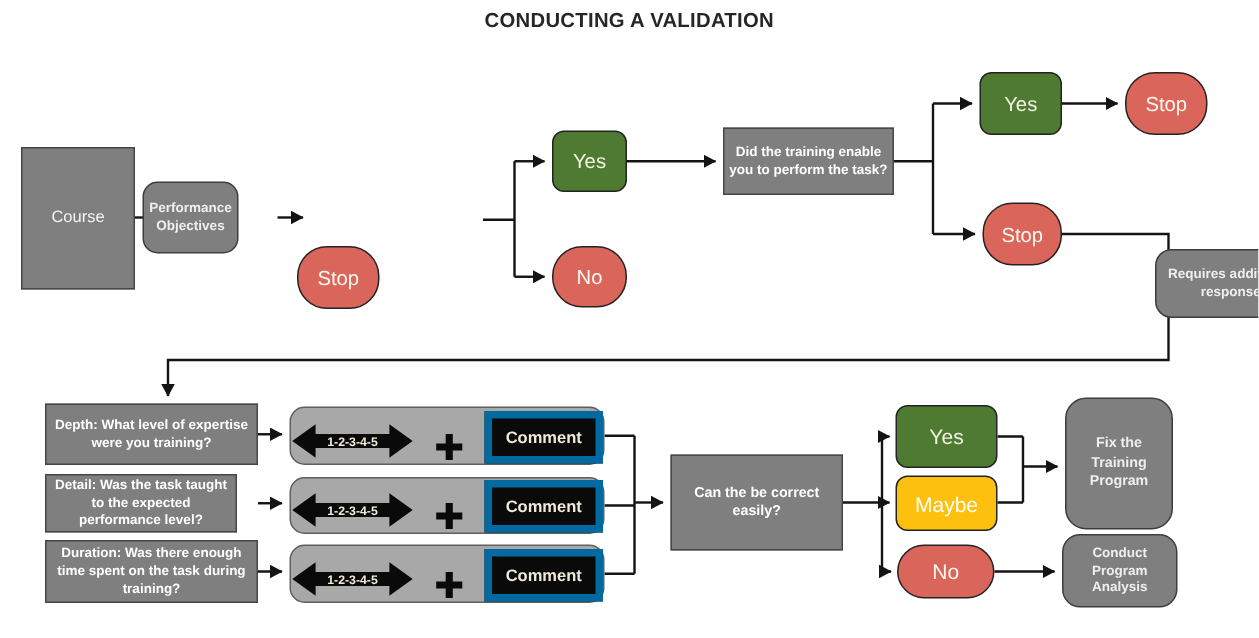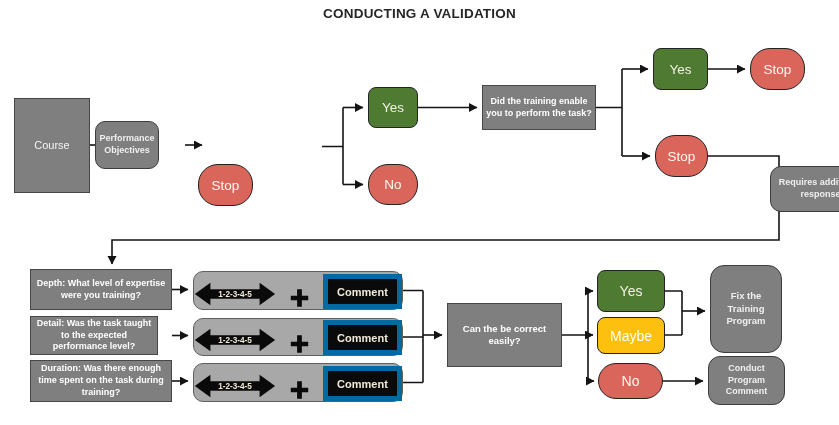--- a/index.html
+++ b/index.html
@@ -135,15 +135,15 @@
   <div class="box gray-sq pad" style="left:447px;top:303px;width:115px;height:64px;font-size:9.5px;">Can the be correct easily?</div>
 
   <div class="box green" style="left:597px;top:270px;width:68px;height:42px;font-size:14px;">Yes</div>
 
   <div class="box yellow" style="left:597px;top:317px;width:68px;height:37px;">Maybe</div>
 
   <div class="box red" style="left:598px;top:363px;width:65px;height:36px;font-size:14px;">No</div>
 
   <div class="box gray-round pad" style="left:710px;top:265px;width:72px;height:88px;border-radius:14px;font-size:9.5px;">Fix the Training Program</div>
 
-  <div class="box gray-round pad" style="left:708px;top:356px;width:77px;height:49px;border-radius:12px;">Conduct Program Comment</div>
+  <div class="box gray-round pad" style="left:708px;top:356px;width:77px;height:49px;border-radius:12px;">Conduct Program Analysis</div>
 
 </div>
 
 </body></html>

